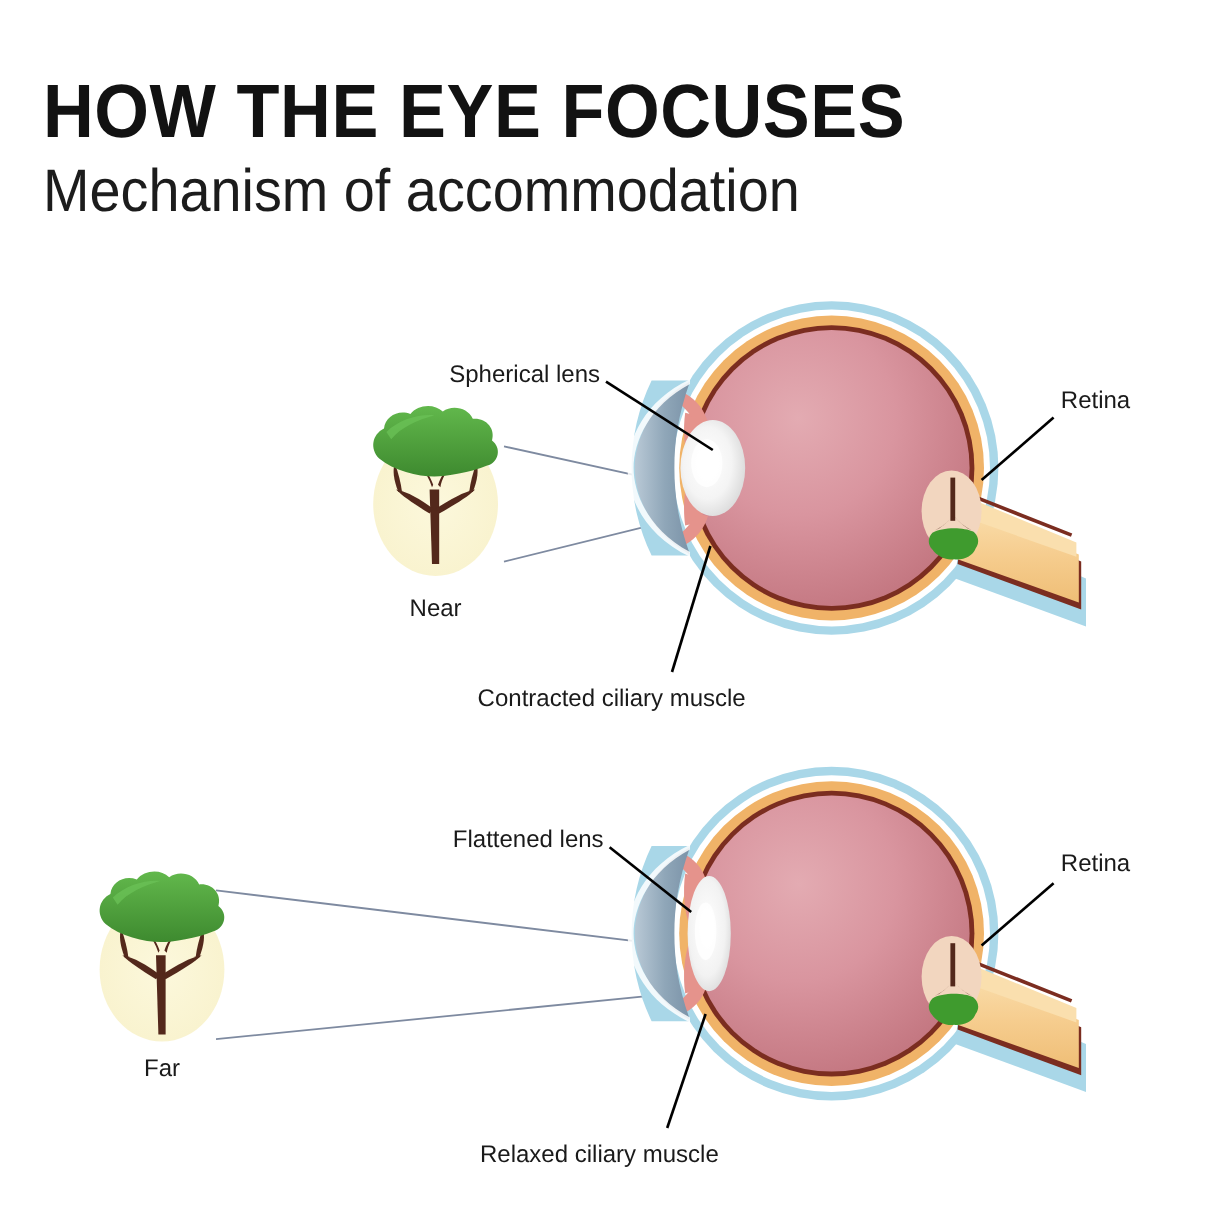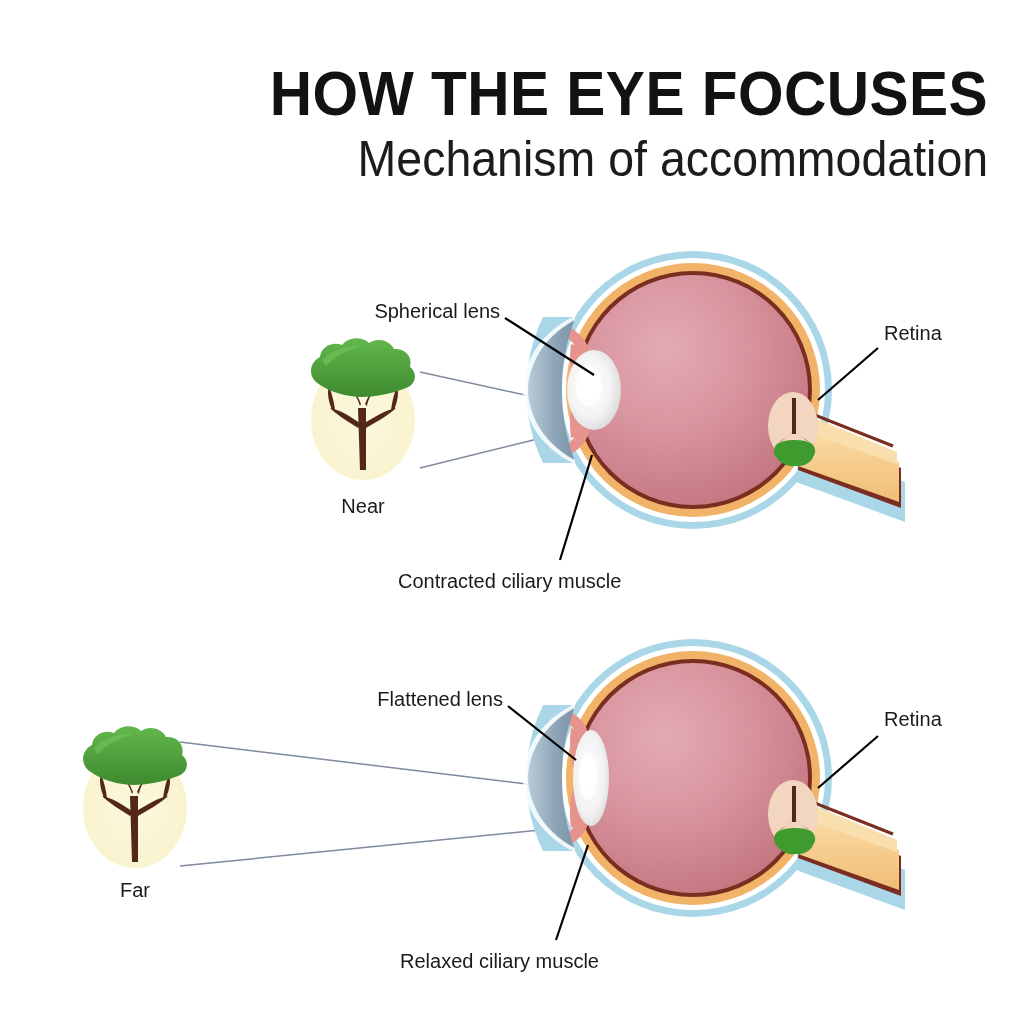--- a/index.html
+++ b/index.html
@@ -20,21 +20,21 @@
     position: relative;
     width: 1024px;
     height: 1024px;
     background: #ffffff;
   }
   .header {
     position: absolute;
     left: 0;
     top: 62px;
     width: 1024px;
-    text-align: right;
+    text-align: left;
   }
   .title {
     font-size: 63px;
     font-weight: bold;
     letter-spacing: 0.5px;
     line-height: 1.0;
     color: #121212;
     transform: scaleX(0.93);
     margin: 0;
     font-family: "Liberation Sans Narrow", "Liberation Sans", sans-serif;

